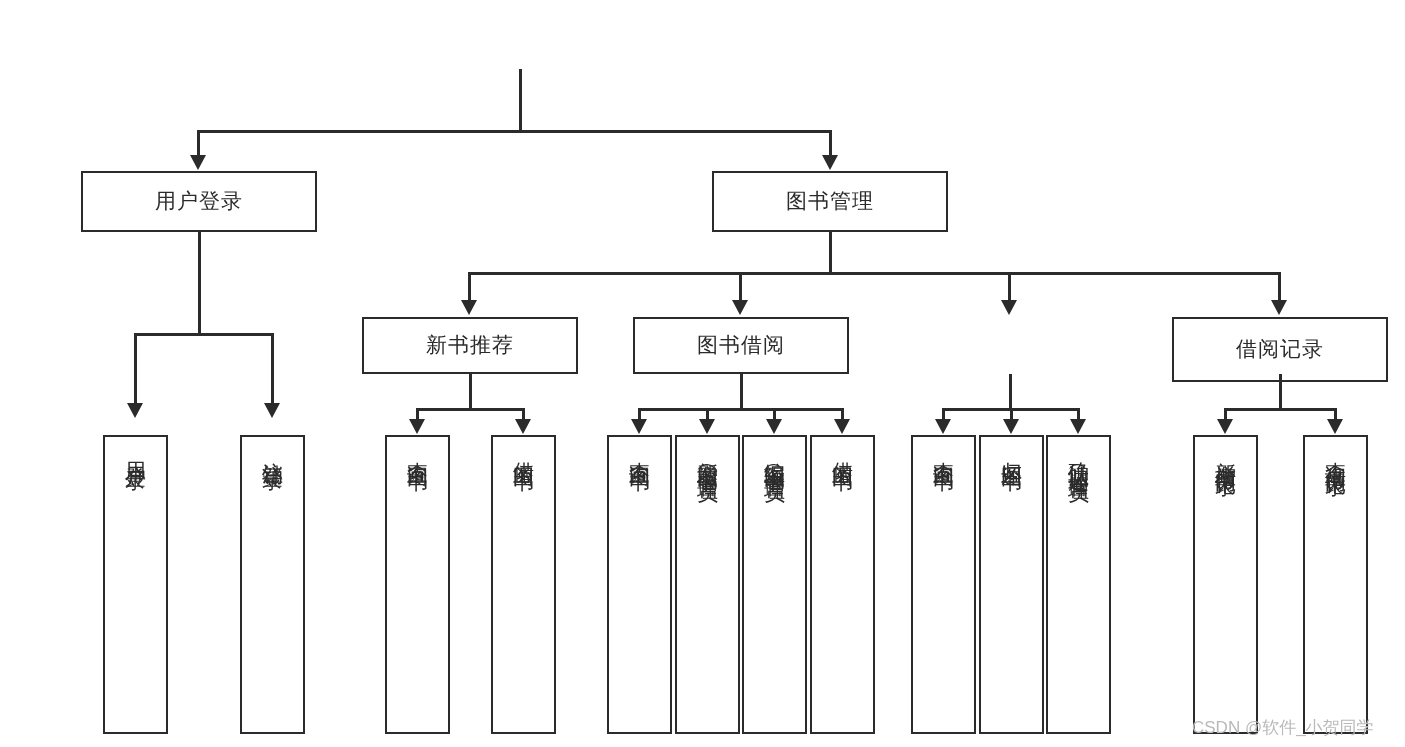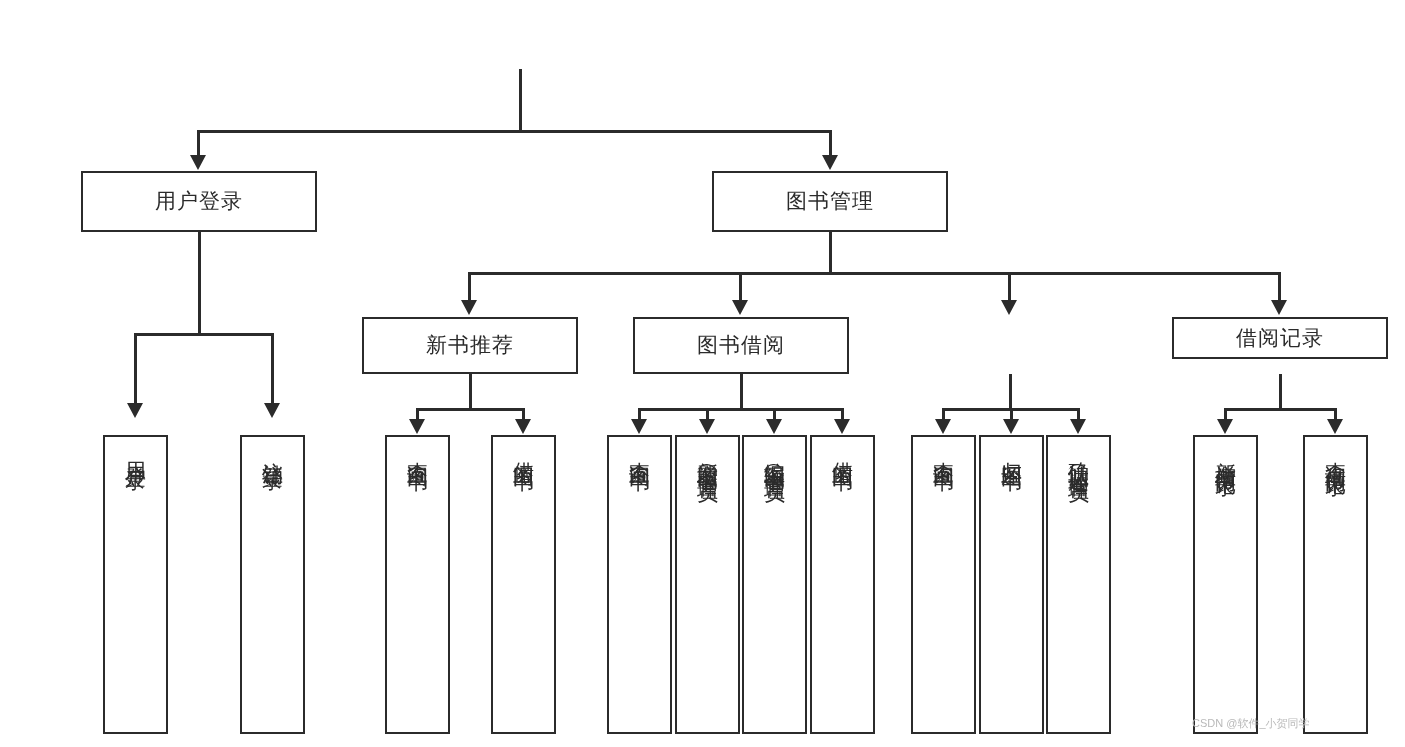--- a/index.html
+++ b/index.html
@@ -69,21 +69,21 @@
     height: 0;
     border-left: 8px solid transparent;
     border-right: 8px solid transparent;
     border-top: 15px solid #2b2b2b;
   }
 
   
   #watermark {
     position: absolute;
     color: #b9b9b9;
-    font-size: 11px;
+    font-size: 17px;
     white-space: nowrap;
     user-select: none;
   }
 </style>
 </head>
 <body>
 
 <div id="canvas">
 
 
@@ -126,21 +126,21 @@
 
   <div class="edge v" style="left:1278px; top:272px; width:2.5px; height:30px;"></div>
   <div class="arrow" style="left:1271px; top:300px;"></div>
 
   <div class="node lvl3" style="left:362px; top:317px; width:216px; height:57px;">
     <span class="label">新书推荐</span>
   </div>
   <div class="node lvl3" style="left:633px; top:317px; width:216px; height:57px;">
     <span class="label">图书借阅</span>
   </div>
-  <div class="node lvl3" style="left:1172px; top:317px; width:216px; height:42px;">
+  <div class="node lvl3" style="left:1172px; top:317px; width:216px; height:65px;">
     <span class="label">借阅记录</span>
   </div>
 
   <div class="edge v" style="left:469px; top:374px; width:2.5px; height:36px;"></div>
   <div class="edge h" style="left:416px; top:408px; width:108px; height:2.5px;"></div>
   <div class="edge v" style="left:416px; top:408px; width:2.5px; height:14px;"></div>
   <div class="arrow" style="left:409px; top:419px;"></div>
   <div class="edge v" style="left:522px; top:408px; width:2.5px; height:14px;"></div>
   <div class="arrow" style="left:515px; top:419px;"></div>
 

